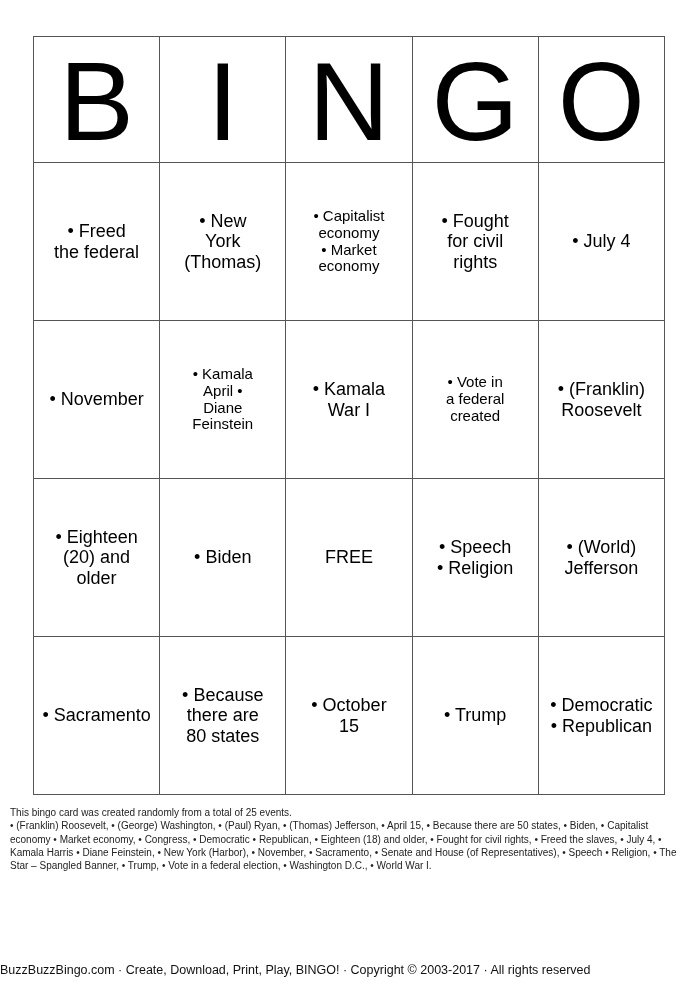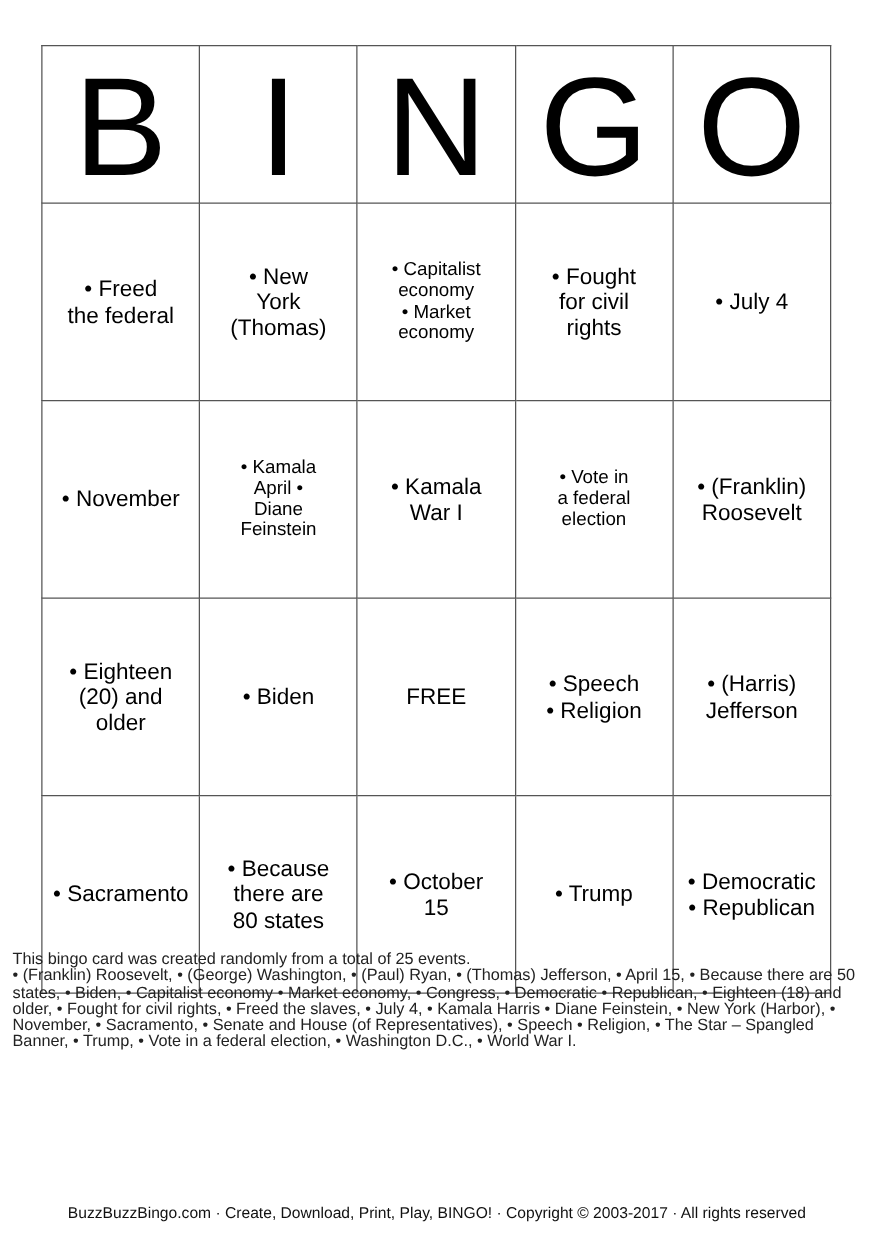--- a/index.html
+++ b/index.html
@@ -43,33 +43,33 @@
     .cell-text {
       display: block;
       line-height: 1.13;
       white-space: pre-line;
     }
     .fs-lg { font-size: 18px; }
     .fs-sm { font-size: 15px; }
     .info {
       position: absolute;
       left: 10px;
-      top: 760px;
+      top: 806px;
       width: 680px;
-      font-size: 13px;
+      font-size: 10px;
       line-height: 13.3px;
       color: #222;
     }
     .info p { margin: 0; }
     .footer {
       position: absolute;
       left: 0;
       top: 963px;
       width: 699px;
-      text-align: center;
+      text-align: left;
       font-size: 12.5px;
       color: #111;
     }
   </style>
 </head>
 <body>
 
 <table class="card">
   <thead>
     <tr>
@@ -116,21 +116,21 @@
 Diane
 Feinstein</span>
         </td>
         <td>
           <span class="cell-text fs-lg">• Kamala
 War I</span>
         </td>
         <td>
           <span class="cell-text fs-sm">• Vote in
 a federal
-election</span>
+created</span>
         </td>
         <td>
           <span class="cell-text fs-lg">• (Franklin)
 Roosevelt</span>
         </td>
       </tr>
       <tr>
         <td>
           <span class="cell-text fs-lg">• Eighteen
 (20) and
@@ -140,21 +140,21 @@
           <span class="cell-text fs-lg">• Biden</span>
         </td>
         <td>
           <span class="cell-text fs-lg">FREE</span>
         </td>
         <td>
           <span class="cell-text fs-lg">• Speech
 • Religion</span>
         </td>
         <td>
-          <span class="cell-text fs-lg">• (Harris)
+          <span class="cell-text fs-lg">• (World)
 Jefferson</span>
         </td>
       </tr>
       <tr>
         <td>
           <span class="cell-text fs-lg">• Sacramento</span>
         </td>
         <td>
           <span class="cell-text fs-lg">• Because
 there are

